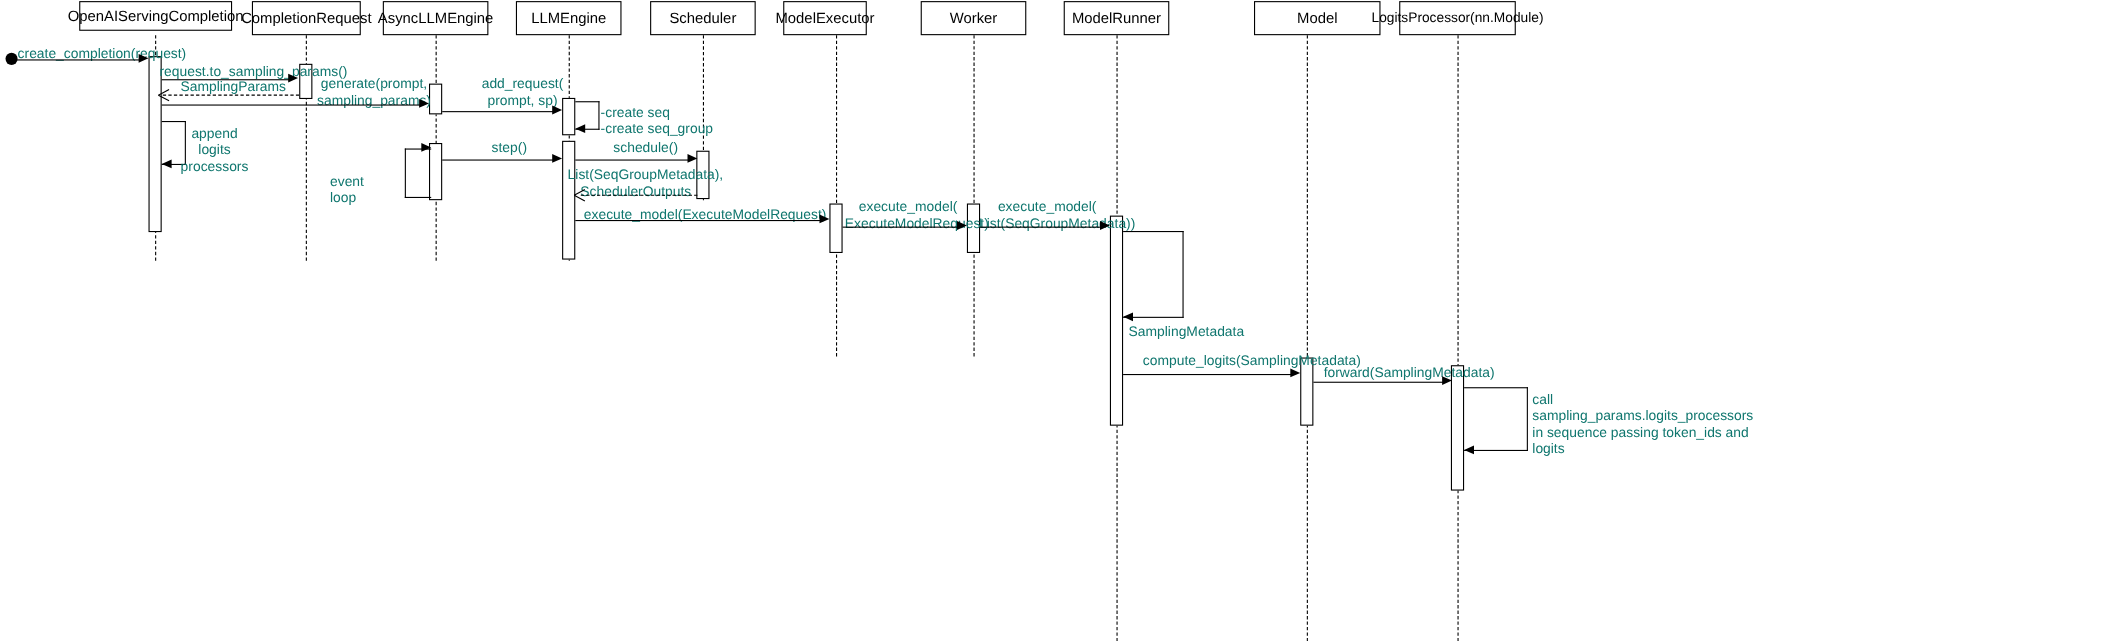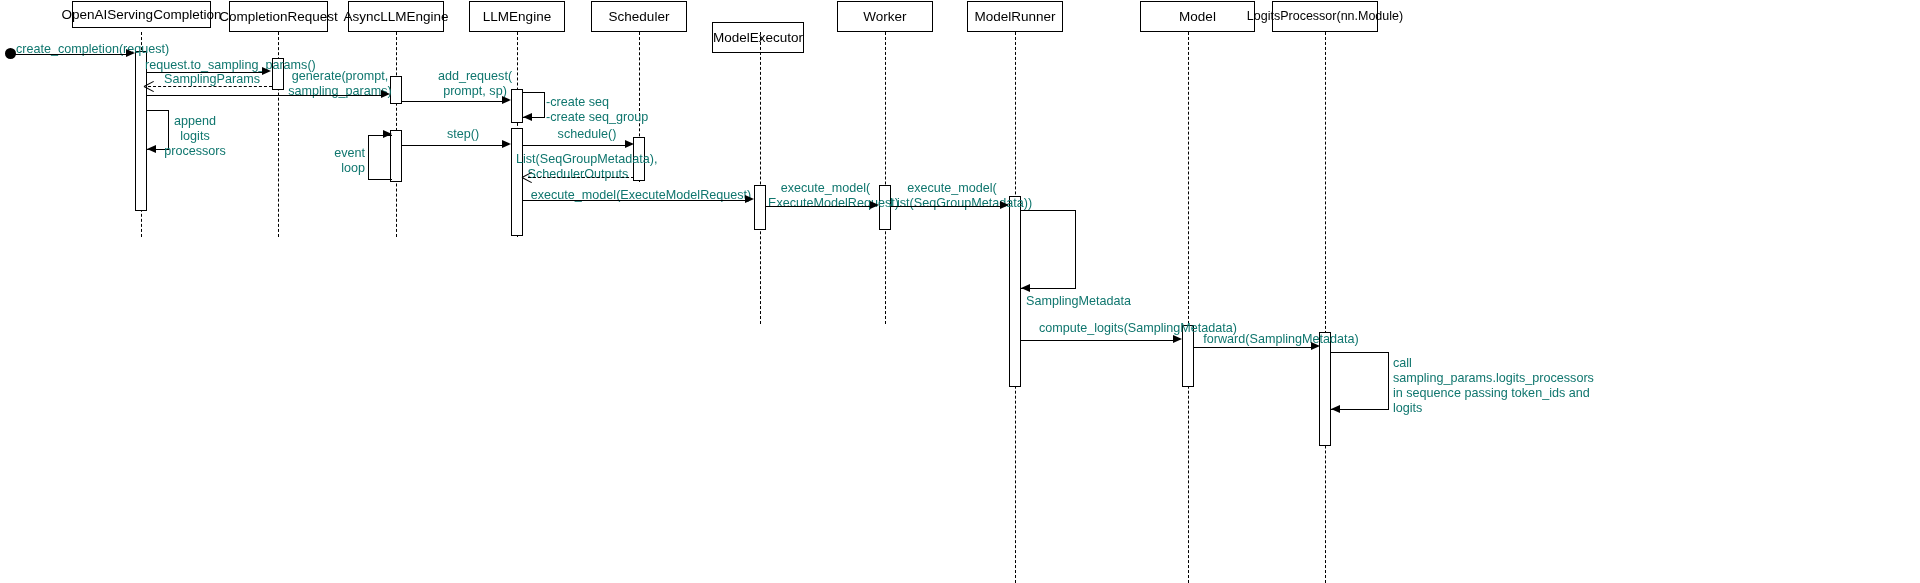--- a/index.html
+++ b/index.html
@@ -8,21 +8,21 @@
   #canvas{position:relative;width:1920px;height:583px;background:#fff;overflow:hidden;}
   .lifeline-box{position:absolute;box-sizing:border-box;border:1.4px solid #000;background:#fff;
       display:flex;align-items:center;justify-content:center;text-align:center;
       font-size:13.5px;line-height:1.15;color:#000;}
   .lifeline-box.two-line{font-size:12.5px;line-height:1.2;}
   .lifeline-line{position:absolute;width:0;border-left:1.5px dashed #000;}
   .activation{position:absolute;box-sizing:border-box;border:1.3px solid #000;background:#fff;}
   .msg-label{position:absolute;font-size:12.6px;line-height:1.18;color:#0f766e;white-space:pre;}
   .msg-label.ctr{text-align:center;}
   .msg-label.lft{text-align:left;}
-  .msg-label.rgt{text-align:right;}
+  .msg-label.rgt{text-align:left;margin-top:12px;}
   .arrow-line{position:absolute;height:0;border-top:1.3px solid #000;}
   .arrow-line.dashed{border-top:1.3px dashed #000;}
   .arrowhead-r{position:absolute;width:0;height:0;border-top:4.6px solid transparent;
       border-bottom:4.6px solid transparent;border-left:9px solid #000;}
   .arrowhead-l{position:absolute;width:0;height:0;border-top:4.6px solid transparent;
       border-bottom:4.6px solid transparent;border-right:9px solid #000;}
   .openarrow-l{position:absolute;width:11px;height:11px;}
   .openarrow-l:before,.openarrow-l:after{content:"";position:absolute;left:0;top:5px;
       width:11px;height:0;border-top:1.3px solid #000;transform-origin:left center;}
   .openarrow-l:before{transform:rotate(-28deg);}
@@ -43,21 +43,21 @@
   </div>
   <div class="lifeline-box" style="left:348px;top:1px;width:96px;height:31px;">
     <span>AsyncLLMEngine</span>
   </div>
   <div class="lifeline-box" style="left:469px;top:1px;width:96px;height:31px;">
     <span>LLMEngine</span>
   </div>
   <div class="lifeline-box" style="left:591px;top:1px;width:96px;height:31px;">
     <span>Scheduler</span>
   </div>
-  <div class="lifeline-box" style="left:712px;top:1px;width:92px;height:31px;margin-top:21px;">
+  <div class="lifeline-box" style="left:712px;top:1px;width:76px;height:31px;">
     <span>ModelExecutor</span>
   </div>
   <div class="lifeline-box" style="left:837px;top:1px;width:96px;height:31px;">
     <span>Worker</span>
   </div>
   <div class="lifeline-box" style="left:967px;top:1px;width:96px;height:31px;">
     <span>ModelRunner</span>
   </div>
   <div class="lifeline-box" style="left:1140px;top:1px;width:115px;height:31px;">
     <span>Model</span>

